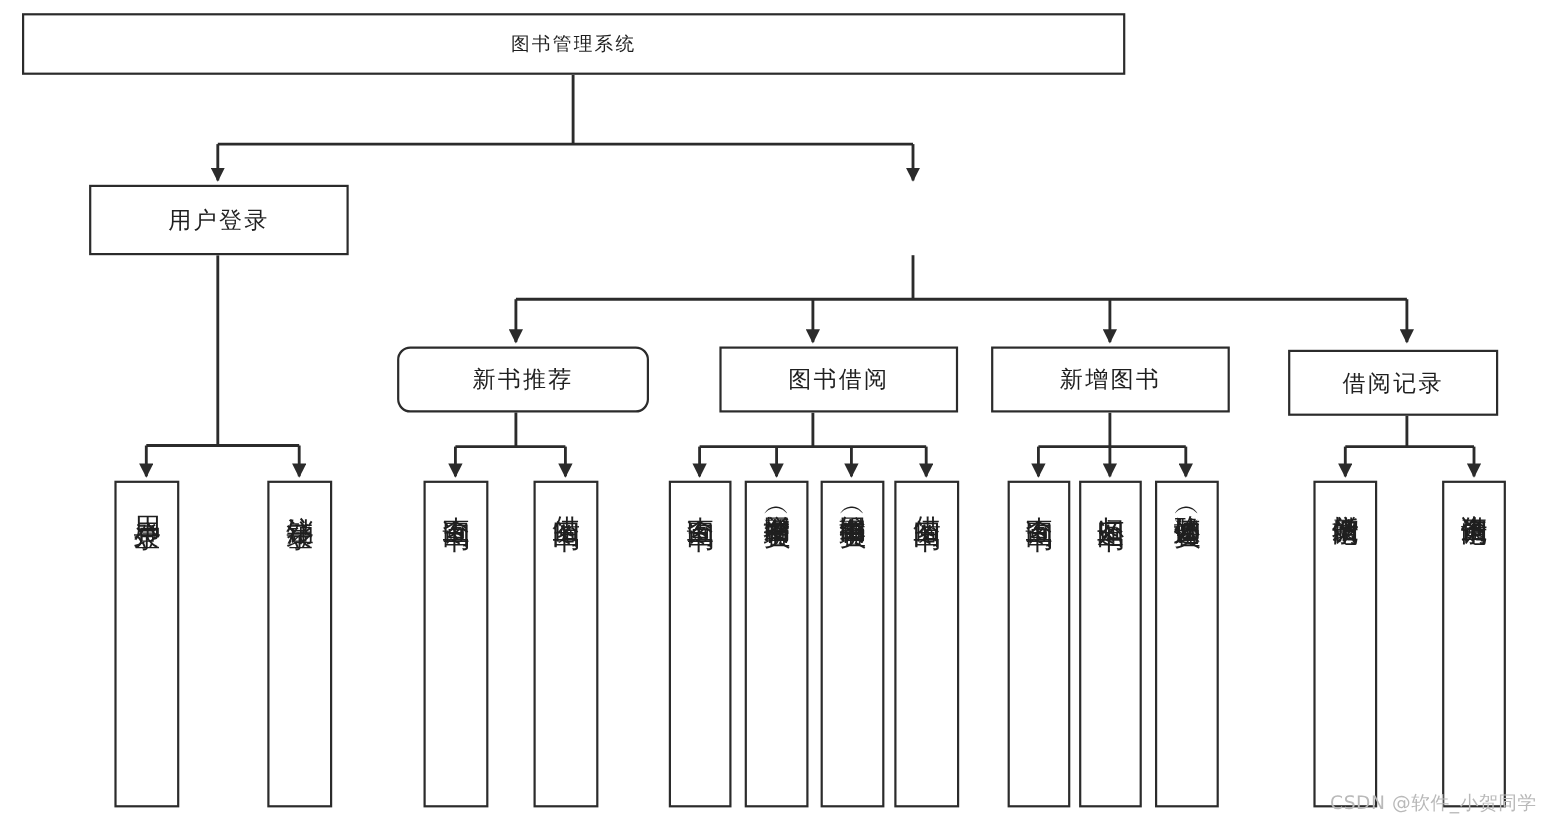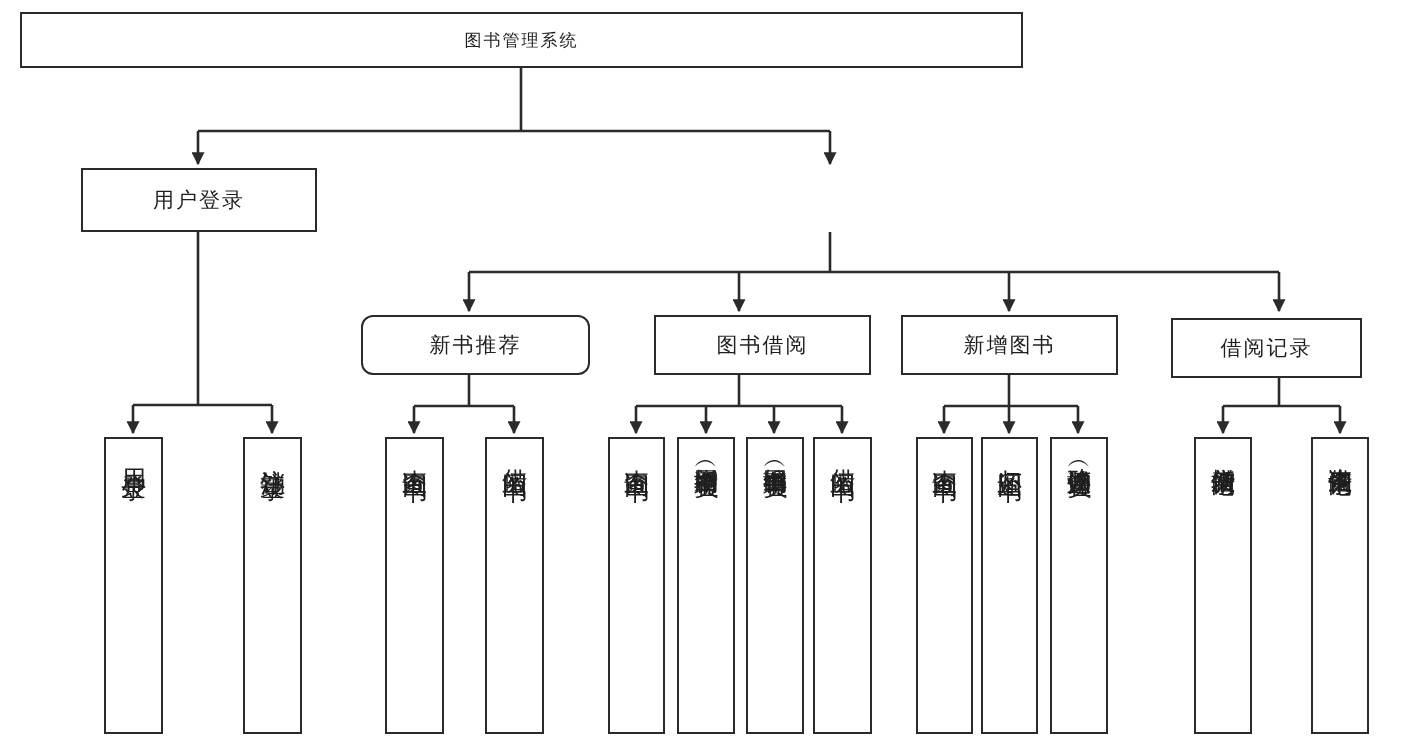--- a/index.html
+++ b/index.html
@@ -195,14 +195,15 @@
   </div>
 
   <div class="node leaf tall" style="left:1194px;top:437px;width:58px;height:297px;">
     <span class="label">新增借阅记录</span>
   </div>
 
   <div class="node leaf tall" style="left:1311px;top:437px;width:58px;height:297px;">
     <span class="label">查询借阅记录</span>
   </div>
 
+  <div id="watermark">CSDN @软件_小贺同学</div>
 
 </div>
 
 </body></html>

